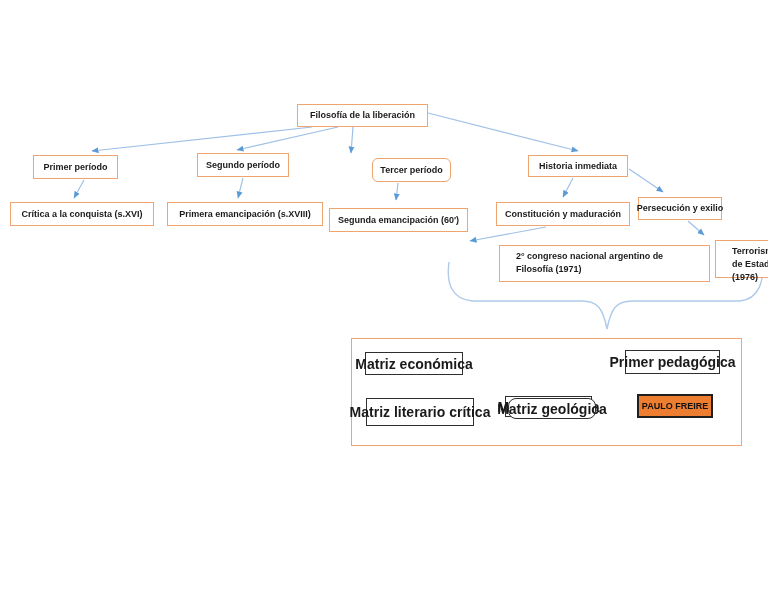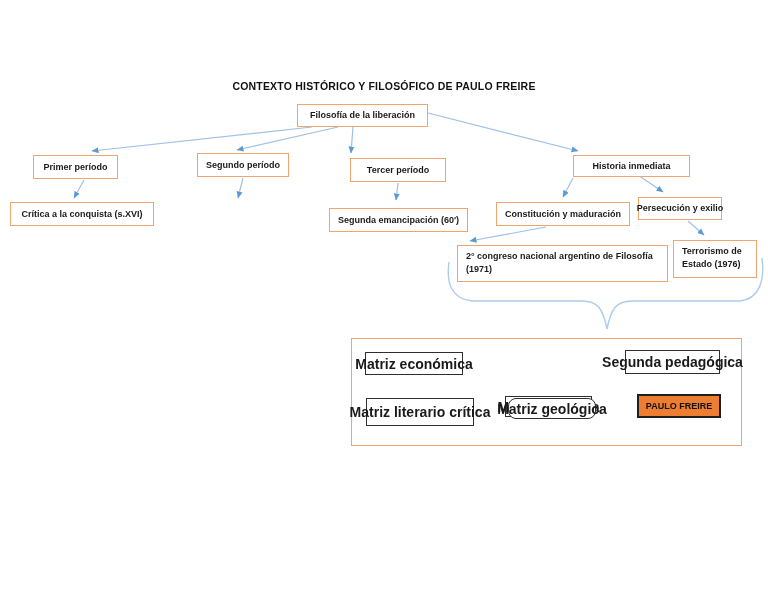--- a/index.html
+++ b/index.html
@@ -4,58 +4,57 @@
 <style>
   html,body{margin:0;padding:0;background:#ffffff;}
   #page{position:relative;width:768px;height:594px;background:#ffffff;overflow:hidden;
         font-family:"Liberation Sans",sans-serif;color:#1a1a1a;}
   #title{position:absolute;left:0;top:80px;width:768px;text-align:center;
          font-size:10.5px;font-weight:bold;letter-spacing:.2px;color:#111;}
   .node{position:absolute;display:flex;align-items:center;justify-content:center;
         background:#ffffff;border:1.4px solid #f0a470;font-size:9px;font-weight:600;
         line-height:11px;text-align:center;white-space:nowrap;box-sizing:border-box;z-index:2;}
   .node.wrap{white-space:normal;justify-content:flex-start;align-items:flex-start;
-        text-align:left;padding:4px 8px;line-height:13px;}
+        text-align:left;padding:4px 16px;line-height:13px;margin-left:42px;}
   #svg-layer{position:absolute;left:0;top:0;z-index:1;}
   #matrix-container{position:absolute;left:351px;top:338px;width:391px;height:108px;
         border:1.4px solid #f0a470;box-sizing:border-box;background:#fff;z-index:1;}
   .mbox{position:absolute;display:flex;align-items:center;justify-content:center;
         background:#fff;border:1.2px solid #2e2e2e;font-size:14px;font-weight:600;
         white-space:nowrap;box-sizing:border-box;z-index:2;}
   .mbox.thick{border-width:1.6px;}
   #paulo{position:absolute;display:flex;align-items:center;justify-content:center;
         background:#ED7D31;border:2px solid #1f1f1f;font-size:9px;font-weight:bold;
         color:#111;white-space:nowrap;box-sizing:border-box;z-index:2;}
   
   #n-filosofia{left:297px;top:104px;width:131px;height:23px;}
   #n-primer{left:33px;top:155px;width:85px;height:24px;}
   #n-segundo{left:197px;top:153px;width:92px;height:24px;}
-  #n-tercer{left:350px;top:158px;width:96px;height:24px;}
-  #n-historia{left:528px;top:155px;width:117px;height:22px;margin-left:45px;}
+  #n-tercer{left:372px;top:158px;width:79px;height:24px;border-radius:6px;}
+  #n-historia{left:528px;top:155px;width:100px;height:22px;}
   #n-critica{left:10px;top:202px;width:144px;height:24px;}
   #n-primera{left:167px;top:202px;width:156px;height:24px;}
   #n-segunda{left:329px;top:208px;width:139px;height:24px;}
   #n-constitucion{left:496px;top:202px;width:134px;height:24px;}
   #n-persecucion{left:638px;top:197px;width:84px;height:23px;}
   #n-congreso{left:457px;top:245px;width:211px;height:37px;}
   #n-terrorismo{left:673px;top:240px;width:84px;height:38px;}
   
   #m-economica{left:365px;top:352px;width:98px;height:23px;}
   #m-religiosa{left:505px;top:352px;width:87px;height:21px;margin-top:44px;}
   #m-pedagogica{left:625px;top:350px;width:95px;height:24px;}
   #m-literario{left:366px;top:398px;width:108px;height:28px;}
   #m-geologica{left:508px;top:398px;width:88px;height:21px;border-radius:8px;}
-  #paulo{left:637px;top:394px;width:84px;height:24px;}
+  #paulo{left:637px;top:394px;width:76px;height:24px;}
 </style>
 </head>
 <body>
 
 <div id="page">
 
-  <div id="title">CONTEXTO HISTÓRICO Y FILOSÓFICO DE PAULO FREIRE</div>
 
   <svg id="svg-layer" width="768" height="594">
     <defs>
       <marker id="ah" markerWidth="8" markerHeight="8" refX="6.5" refY="4" orient="auto" markerUnits="userSpaceOnUse">
         <path d="M0,1 L7,4 L0,7 Z" fill="#5B9BD5"></path>
       </marker>
     </defs>
     <g stroke="#9FC0E7" stroke-width="1.2" fill="none">
       <line x1="312" y1="127" x2="92" y2="151" marker-end="url(#ah)"></line>
       <line x1="338" y1="127" x2="237" y2="150" marker-end="url(#ah)"></line>
@@ -72,27 +71,28 @@
     </g>
     <path d="M 449 262 C 446 284, 452 299, 472 301 L 582 301 C 598 301, 603 309, 607 329 C 611 309, 616 301, 632 301 L 740 301 C 759 299, 765 281, 762 258" stroke="#AECBEA" stroke-width="1.4" fill="none"></path>
   </svg>
 
   <div class="node" id="n-filosofia">Filosofía de la liberación</div>
   <div class="node" id="n-primer">Primer período</div>
   <div class="node" id="n-segundo">Segundo período</div>
   <div class="node" id="n-tercer">Tercer período</div>
   <div class="node" id="n-historia">Historia inmediata</div>
   <div class="node" id="n-critica">Crítica a la conquista (s.XVI)</div>
+  <div class="node" id="n-primera">Primera emancipación (s.XVIII)</div>
   <div class="node" id="n-segunda">Segunda emancipación (60')</div>
   <div class="node" id="n-constitucion">Constitución y maduración</div>
   <div class="node" id="n-persecucion">Persecución y exilio</div>
   <div class="node wrap" id="n-congreso">2° congreso nacional argentino de Filosofía (1971)</div>
   <div class="node wrap" id="n-terrorismo">Terrorismo de Estado (1976)</div>
 
   <div id="matrix-container"></div>
   <div class="mbox" id="m-economica">Matriz económica</div>
   <div class="mbox" id="m-religiosa">Matriz religiosa</div>
-  <div class="mbox thick" id="m-pedagogica">Segunda pedagógica</div>
+  <div class="mbox thick" id="m-pedagogica">Primer pedagógica</div>
   <div class="mbox thick" id="m-literario">Matriz literario crítica</div>
   <div class="mbox" id="m-geologica">Matriz geológica</div>
   <div id="paulo">PAULO FREIRE</div>
 
 </div>
 
 </body></html>

